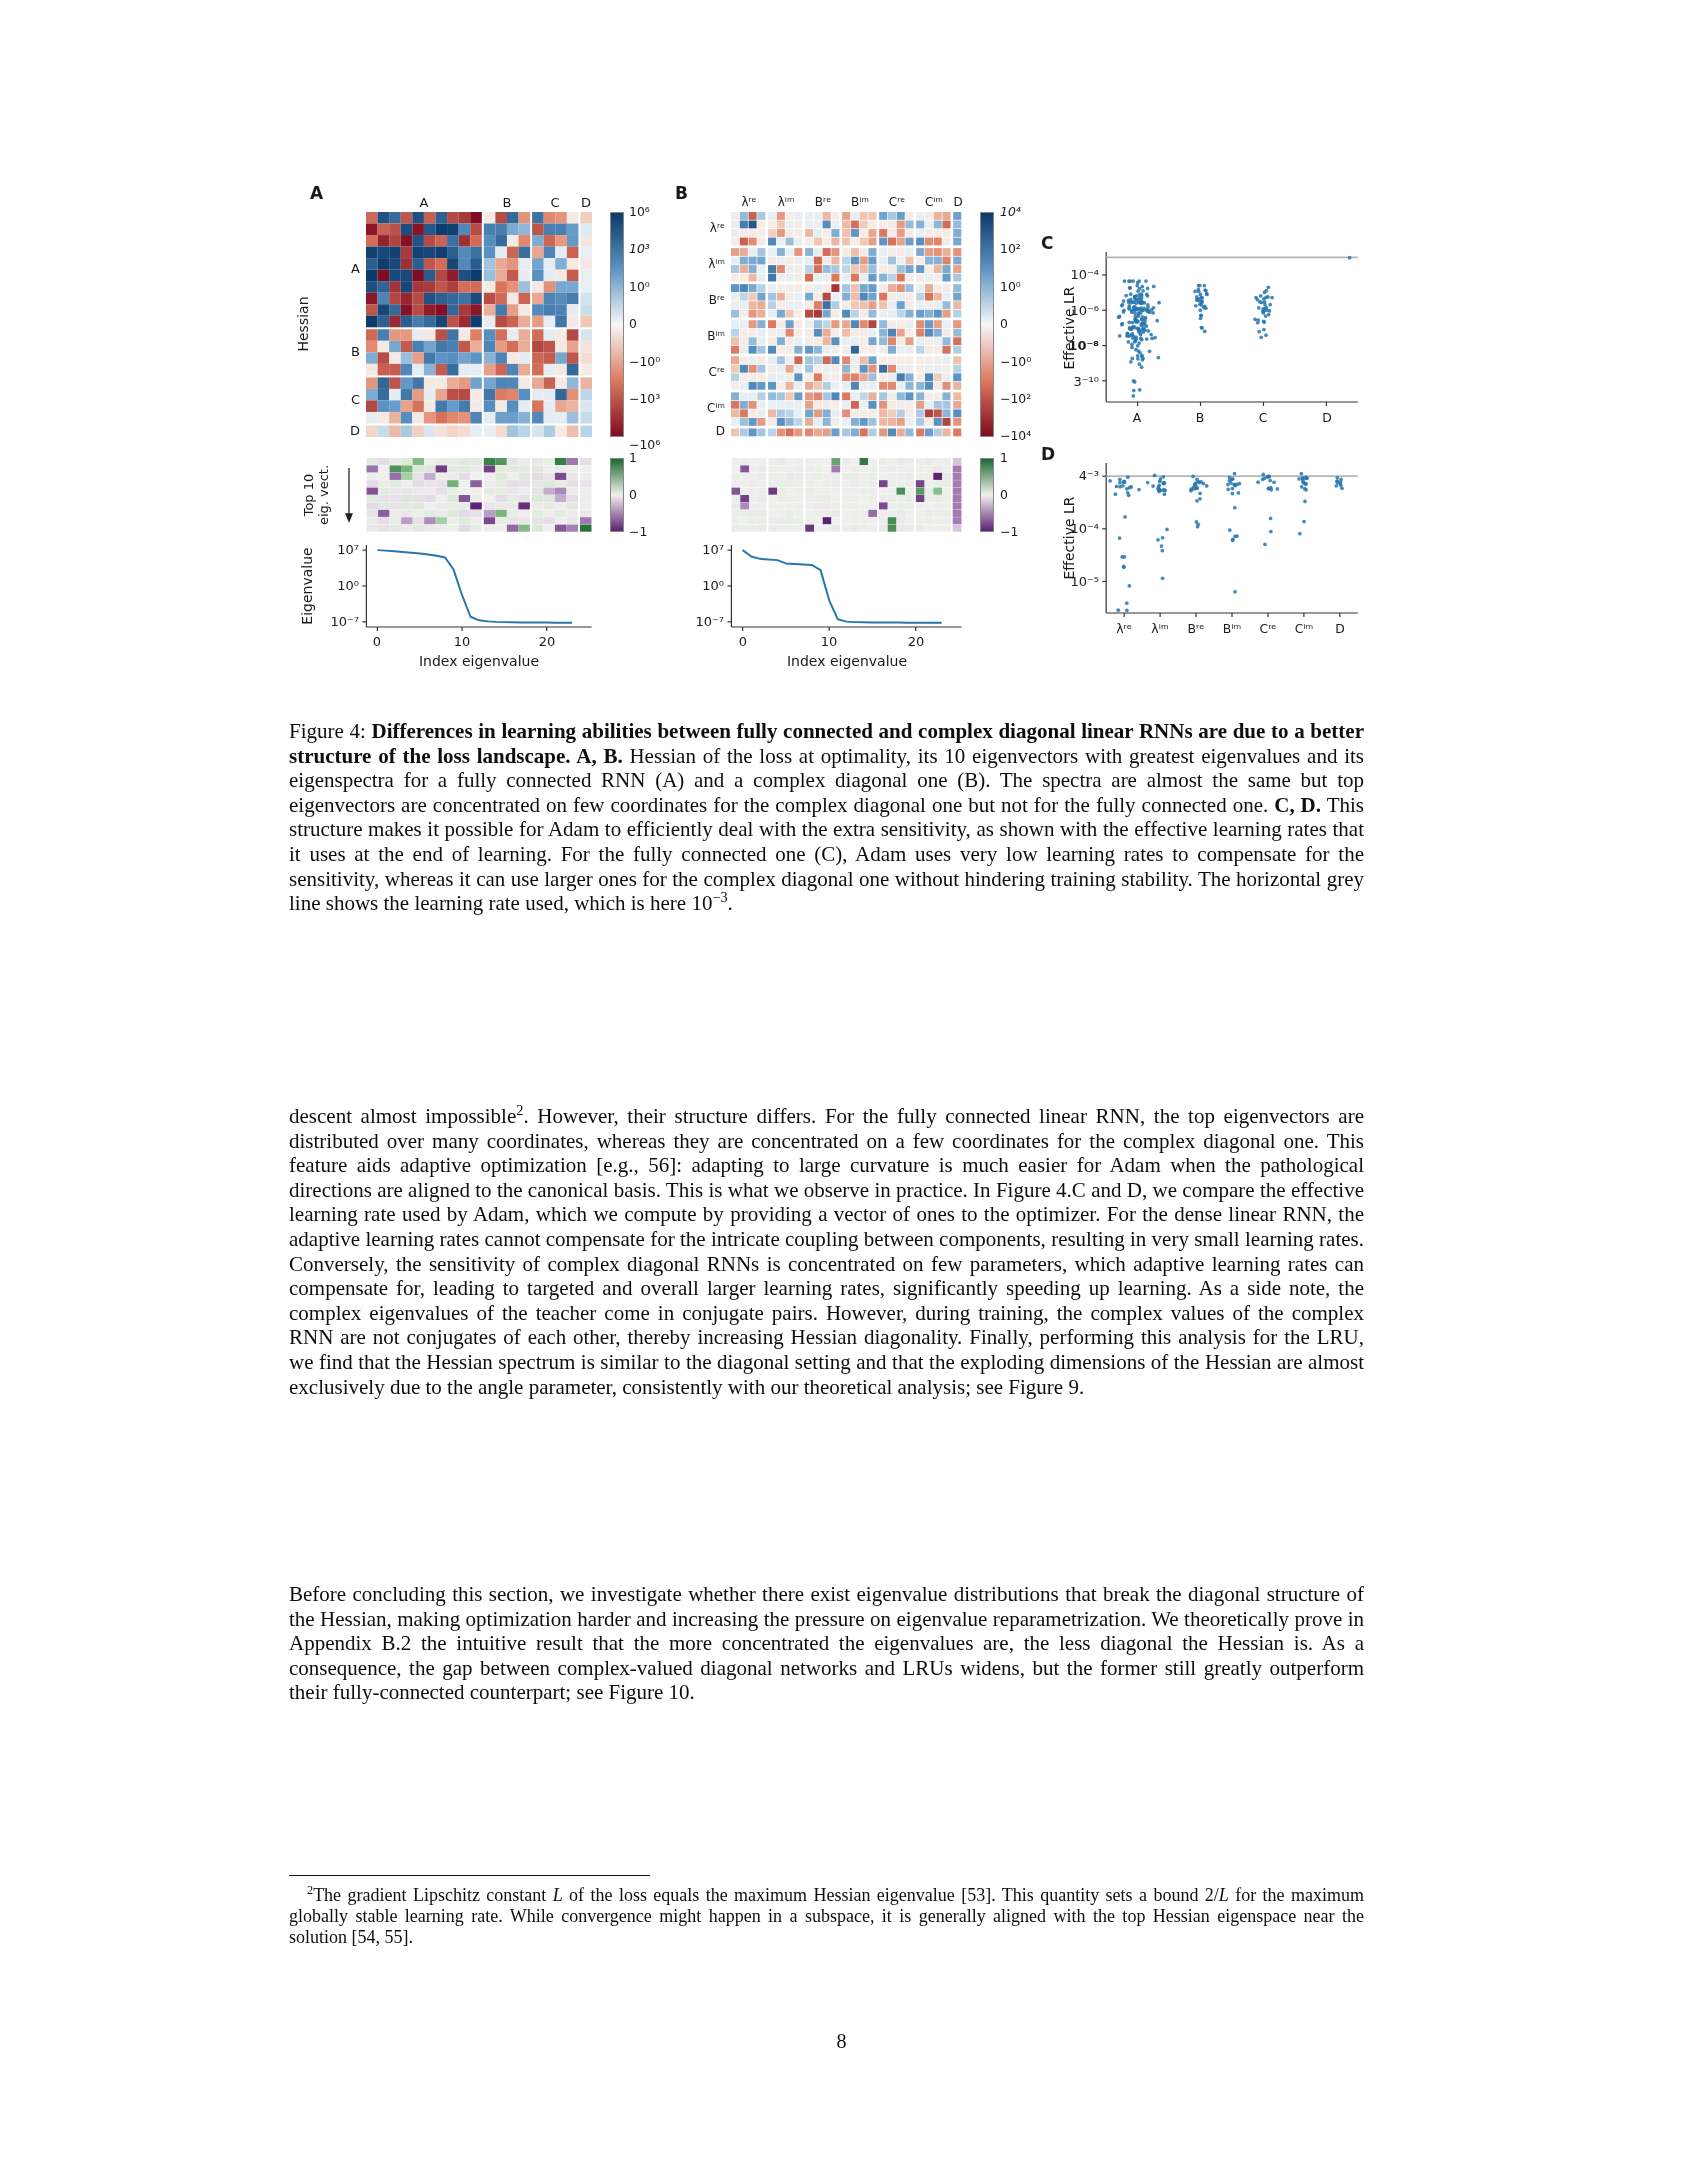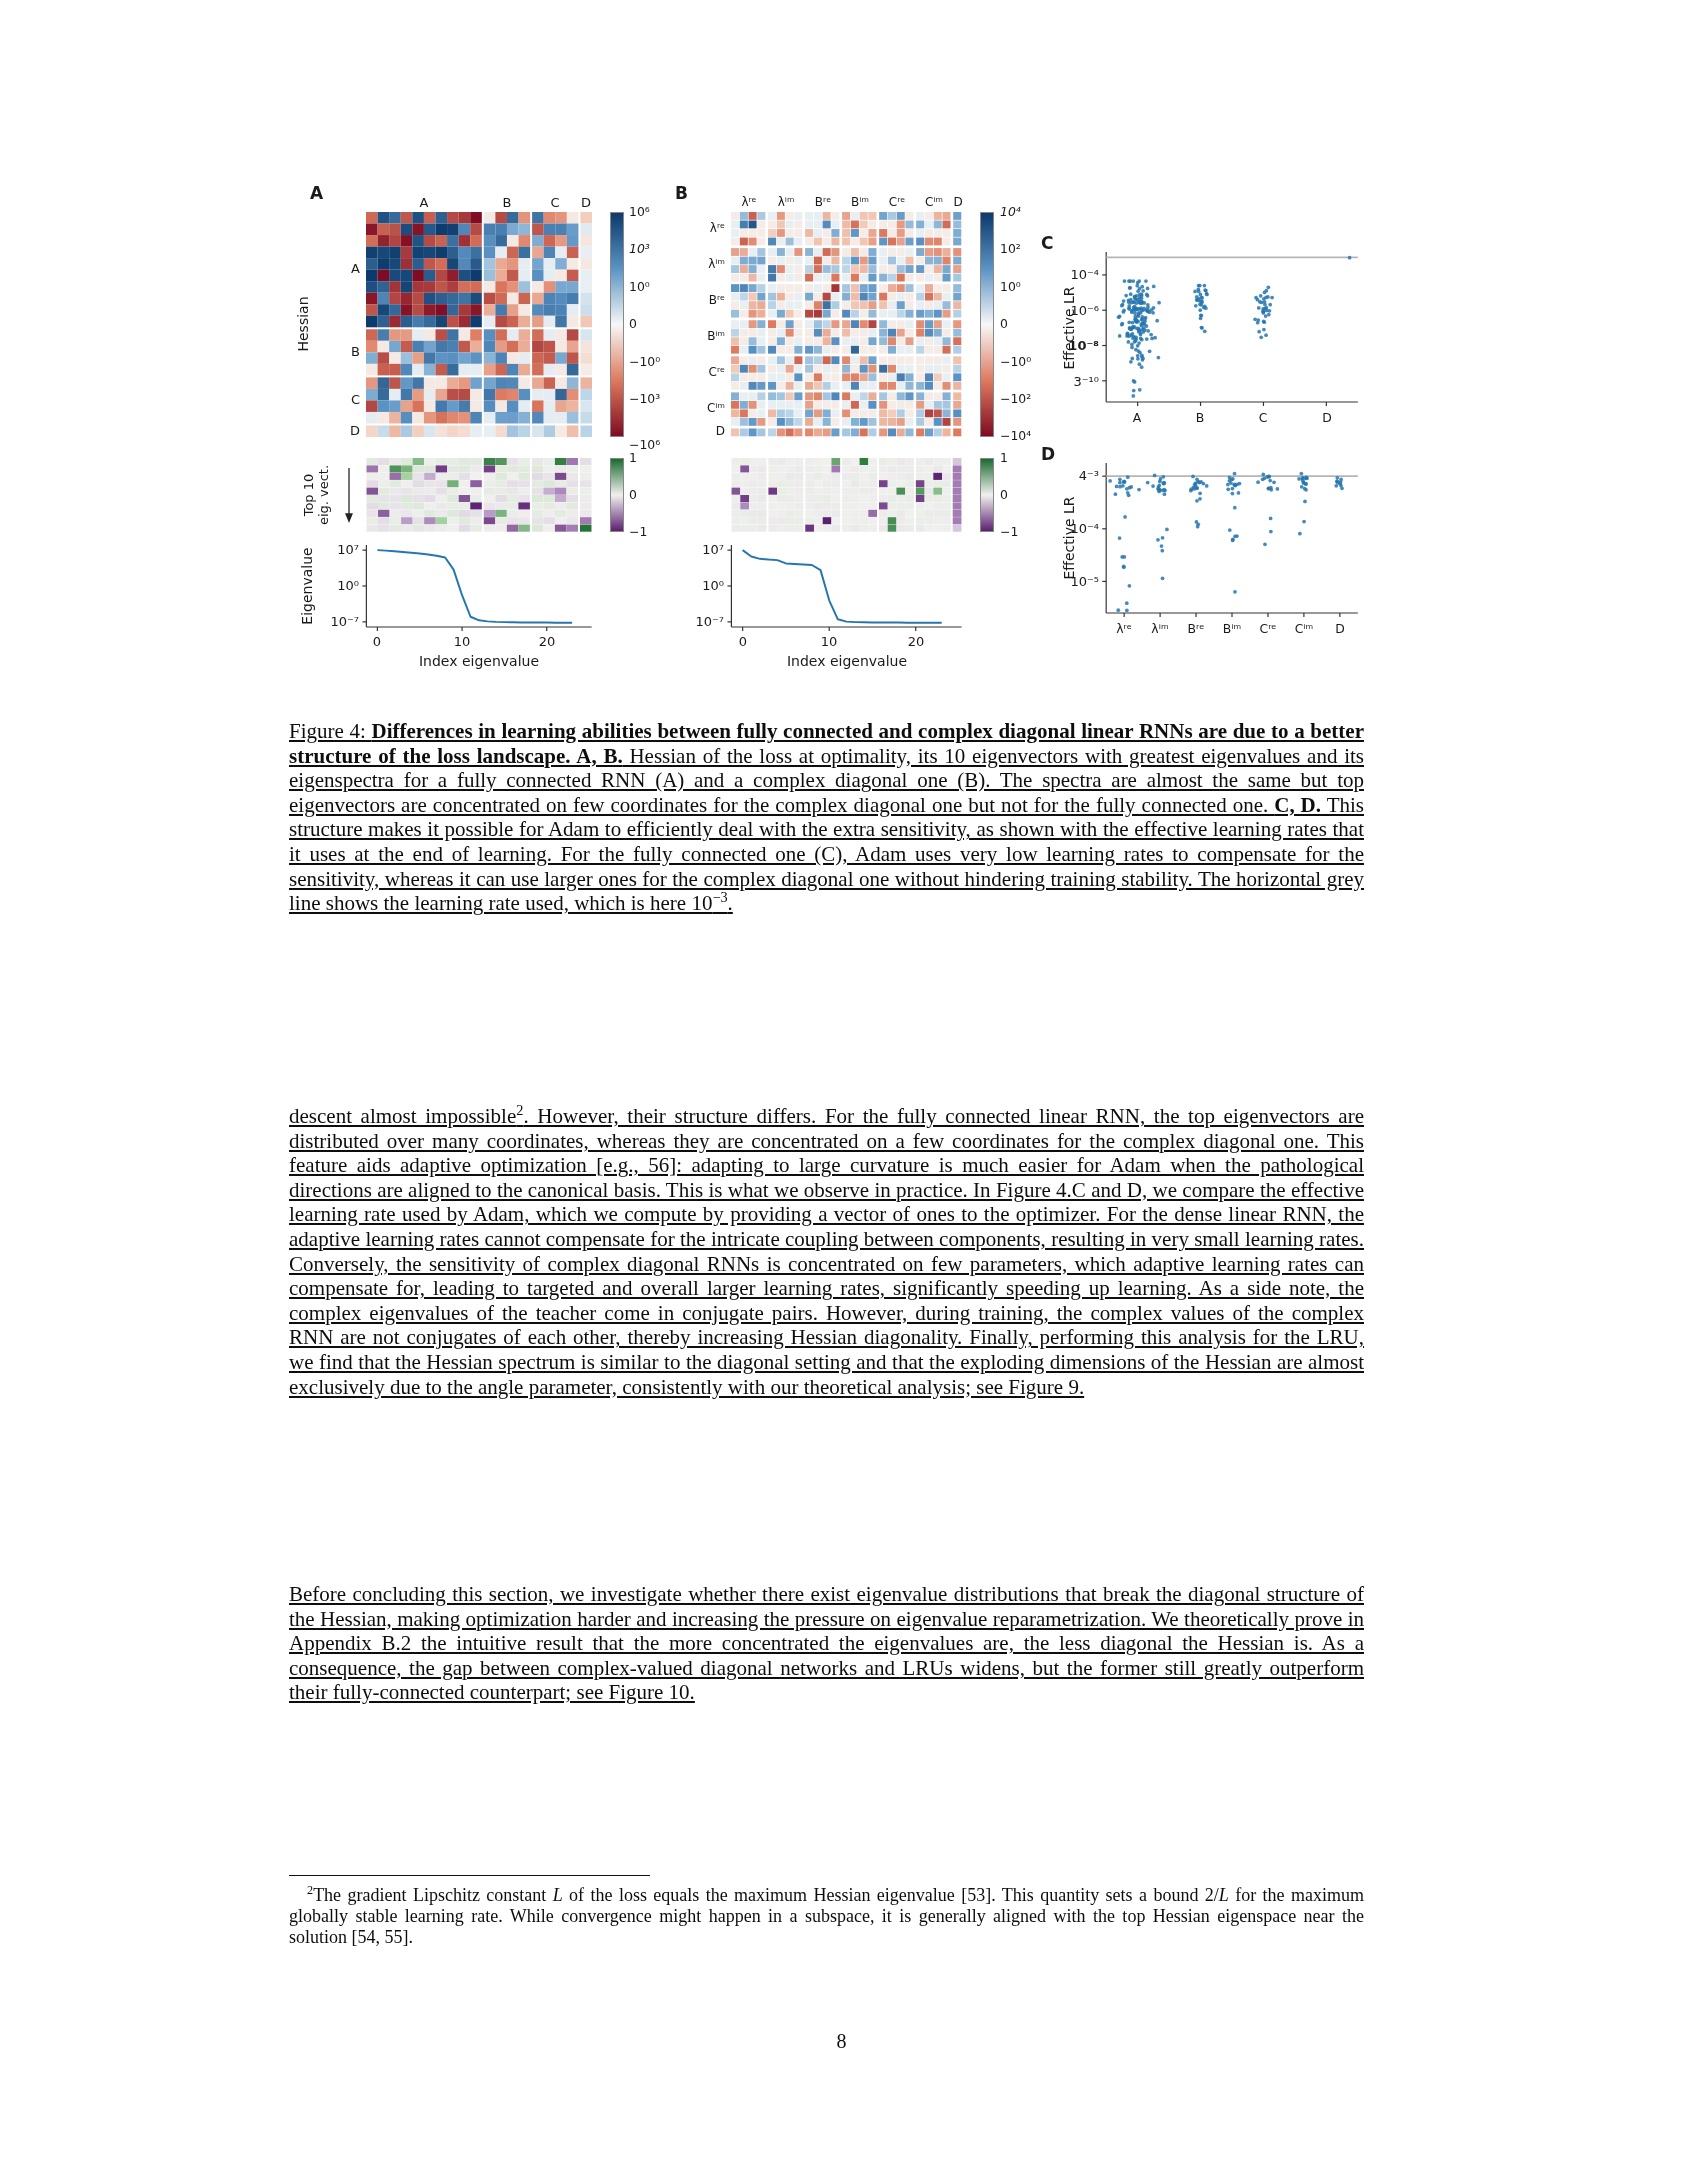--- a/index.html
+++ b/index.html
@@ -7,21 +7,21 @@
   body { width:1683px; height:2178px; position:relative; font-family:"Liberation Serif", serif; color:#0d0d0d; }
   .page { position:absolute; inset:0; background:#ffffff; }
 
   
   #figure { position:absolute; left:277px; top:183px; width:1109px; height:500px; }
   .fl { position:absolute; font-family:"DejaVu Sans", sans-serif; color:#1a1a1a; line-height:1.15; white-space:pre; }
   .plbl { font-weight:700; font-size:17px; }
   .cbar { position:absolute; border:1px solid #888; }
 
   
-  .textblock { position:absolute; left:289px; width:1075px; font-size:21px; line-height:24.6px; text-align:justify;text-decoration:underline; }
+  .textblock { position:absolute; left:289px; width:1075px; font-size:21px; line-height:24.6px; text-align:justify; }
   .caption { top:719px; }
   .para1 { top:1104px; }
   .para2 { top:1582px; }
   .b { font-weight:700; }
   .i { font-style:italic; }
   .sup { vertical-align:super; font-size:0.68em; line-height:0; }
   .footrule { position:absolute; left:289px; top:1875px; width:361px; border-top:1.5px solid #111; }
   .footnote { position:absolute; left:289px; top:1885px; width:1075px; font-size:18px; line-height:21px; text-align:justify; text-indent:18px; }
   .pagenum { position:absolute; left:0; top:2030px; width:100%; text-align:center; font-size:20px; }
 </style>

